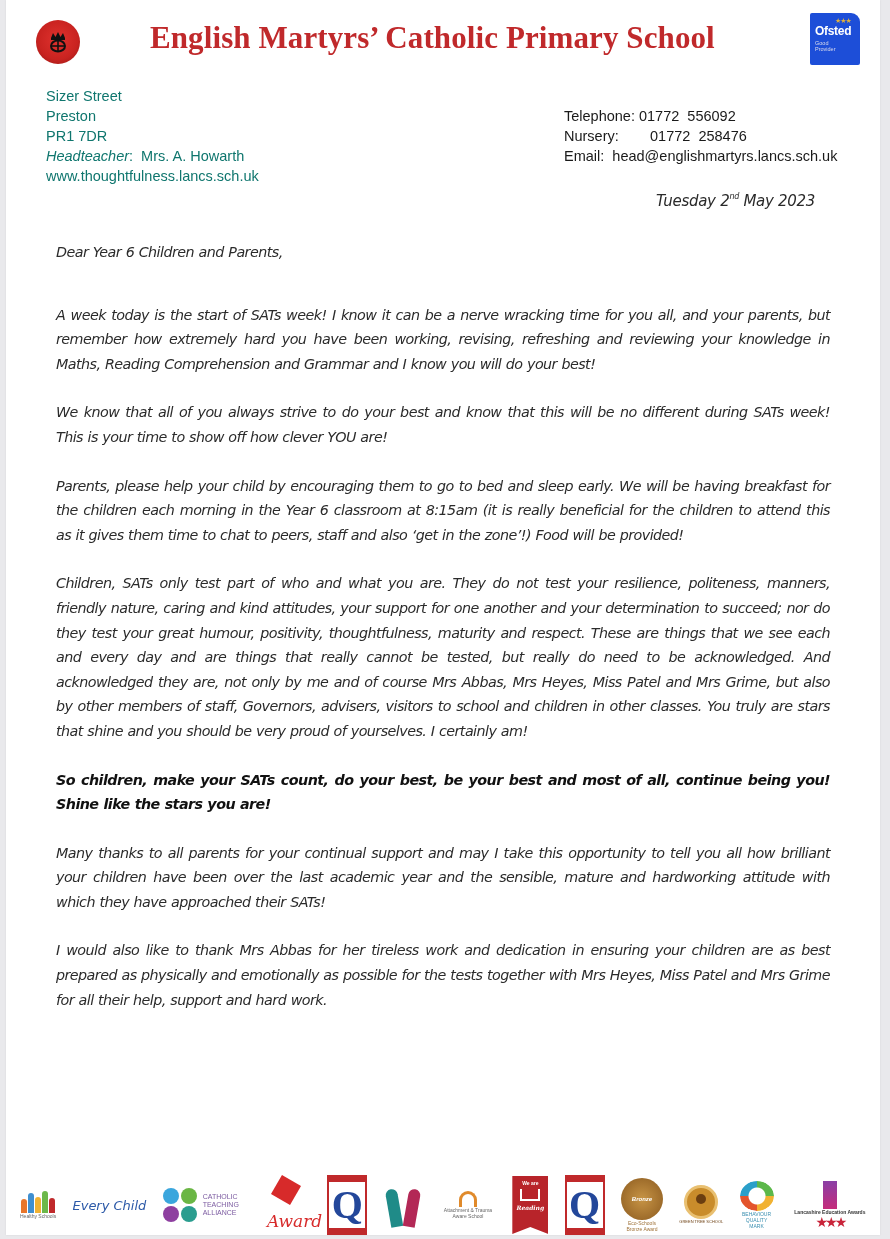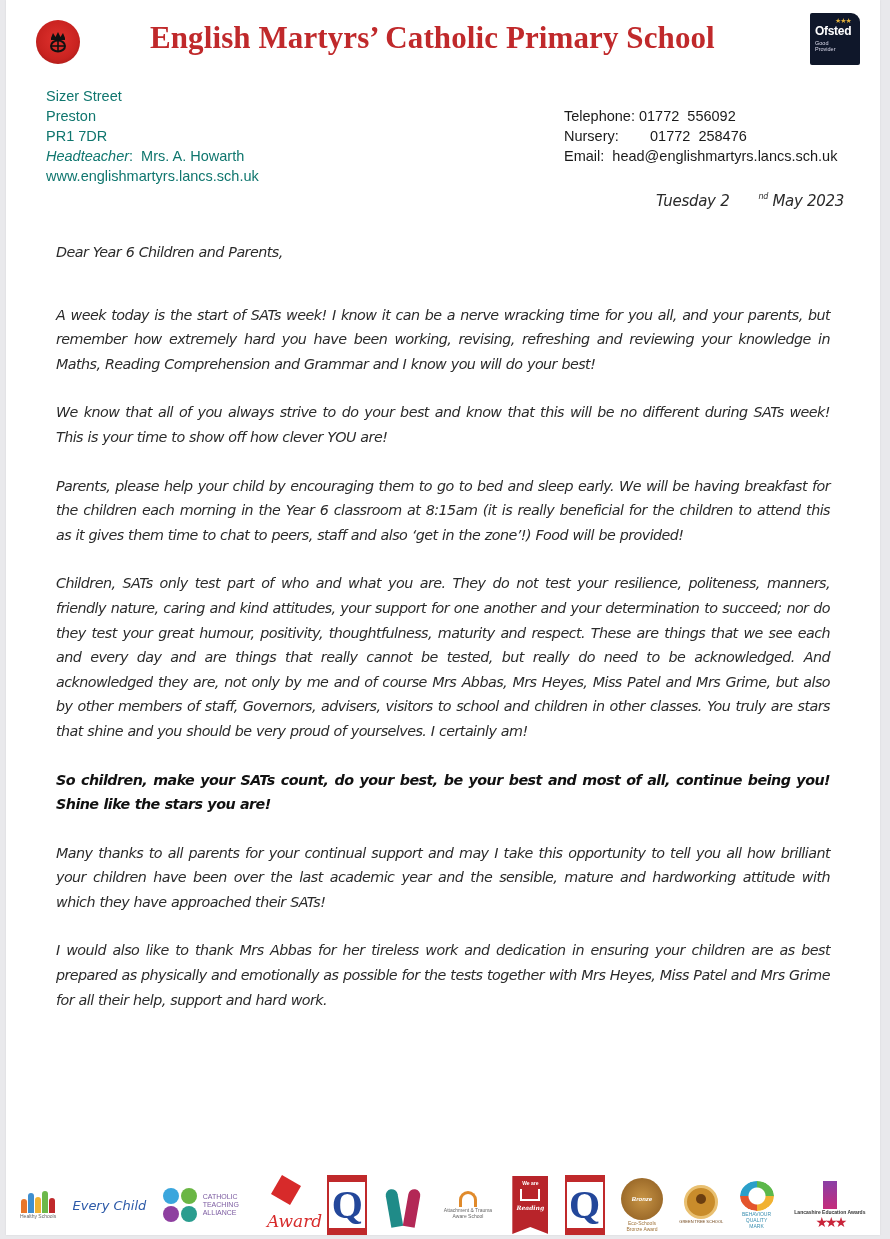--- a/index.html
+++ b/index.html
@@ -15,21 +15,21 @@
       border-radius: 50%; background: radial-gradient(circle at 50% 45%, #e0322e 0%, #c92320 60%, #8e1412 100%);
       display: flex; align-items: center; justify-content: center;
     }
     .school-name {
       position: absolute; left: 144px; top: 20px;
       font-family: "Liberation Serif", serif; font-weight: bold;
       font-size: 31px; color: #c0292b; letter-spacing: 0.1px; white-space: nowrap;
     }
     .ofsted {
       position: absolute; left: 804px; top: 13px; width: 50px; height: 52px;
-      background: #0f172a; border-radius: 2px 9px 2px 2px;
+      background: #1d4ed8; border-radius: 2px 9px 2px 2px;
       color: #fff; font-family: "Liberation Sans", sans-serif;
       padding: 12px 0 0 5px;
     }
     .ofsted .stars { position: absolute; left: 25px; top: 4px; font-size: 7px; color: #e3b23c; letter-spacing: -1px; }
     .ofsted .brand { font-size: 12px; font-weight: bold; letter-spacing: -0.3px; line-height: 13px; }
     .ofsted .grade { font-size: 5.5px; line-height: 6px; margin-top: 2px; color: #dcdcec; }
 
     .addr {
       position: absolute; left: 40px; top: 86px;
       font-family: "Liberation Sans", sans-serif; font-size: 14.5px; line-height: 20px; color: #0f766e;
@@ -38,21 +38,21 @@
       position: absolute; left: 558px; top: 106px;
       font-family: Liberation Sans, sans-serif; font-size: 14.5px; line-height: 20px; color: #1a1a1a;
     }
     .contact .lbl { display: inline-block; }
     .contact .lbl.nurs { width: 86px; }
     .date {
       position: absolute; left: 650px; top: 192px;
       font-family: "DejaVu Sans", sans-serif; font-style: italic; font-size: 15px; color: #2a2a2a;
       letter-spacing: -0.3px;
     }
-    .date sup { font-size: 8px; vertical-align: 7px; margin-left: 29px; }
+    .date sup { font-size: 8px; vertical-align: 7px; }
 
     .letter {
       position: absolute; left: 50px; top: 240px; width: 774px;
       font-family: "DejaVu Sans", sans-serif; font-style: italic;
       font-size: 14.3px; line-height: 24.6px; color: #2b2b2b;
       text-align: justify; letter-spacing: -0.55px; word-spacing: 0.5px;
     }
     .letter p { margin-bottom: 24px; }
     .letter p.salutation { margin-bottom: 38px; }
     .letter p.emph { font-weight: bold; color: #111; }
@@ -127,21 +127,21 @@
       <div class="grade">Good</div>
       <div class="grade" style="margin-top:0">Provider</div>
     </div>
   </div>
 
   <div class="addr">
     <div>Sizer Street</div>
     <div>Preston</div>
     <div>PR1 7DR</div>
     <div><em>Headteacher</em><span style="white-space:pre">:  Mrs. A. Howarth</span></div>
-    <div>www.englishmartyrs.lancs.sch.uk</div>
+    <div>www.thoughtfulness.lancs.sch.uk</div>
   </div>
 
   <div class="contact">
     <div><span class="lbl">Telephone:</span> <span style="white-space:pre">01772  556092</span></div>
     <div><span class="lbl nurs">Nursery:</span><span style="white-space:pre">01772  258476</span></div>
     <div><span class="lbl">Email:</span>&nbsp; <span>head@englishmartyrs.lancs.sch.uk</span></div>
   </div>
 
   <div class="date"><span>Tuesday 2</span><sup>nd</sup><span> May 2023</span></div>
 

